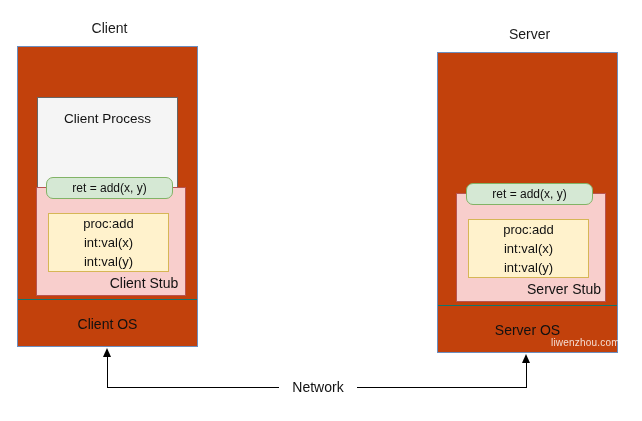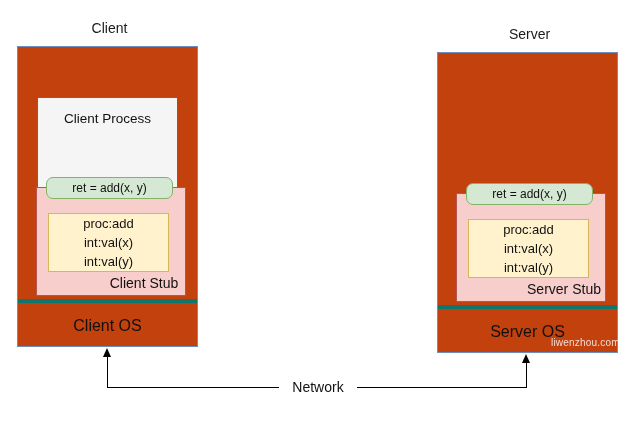--- a/index.html
+++ b/index.html
@@ -98,26 +98,26 @@
     z-index: 4;
     text-align: center;
     font-size: 12px;
     line-height: 20px;
     white-space: nowrap;
   }
   .os-strip {
     position: absolute;
     left: 0; top: 252px;
     width: 100%; height: 49px;
-    border-top: 4px solid #0f766e;
+    border-top: 1px solid #0f766e;
     box-sizing: border-box;
     display: flex;
     align-items: center;
     justify-content: center;
-    font-size: 16px;
+    font-size: 14px;
     z-index: 0;
   }
   
   .net-h {
     position: absolute;
     left: 108px; top: 387px;
     width: 419px; height: 0;
     border-top: 1.5px solid #000000;
   }
   .net-v { position: absolute; width: 0; border-left: 1.5px solid #000000; }

